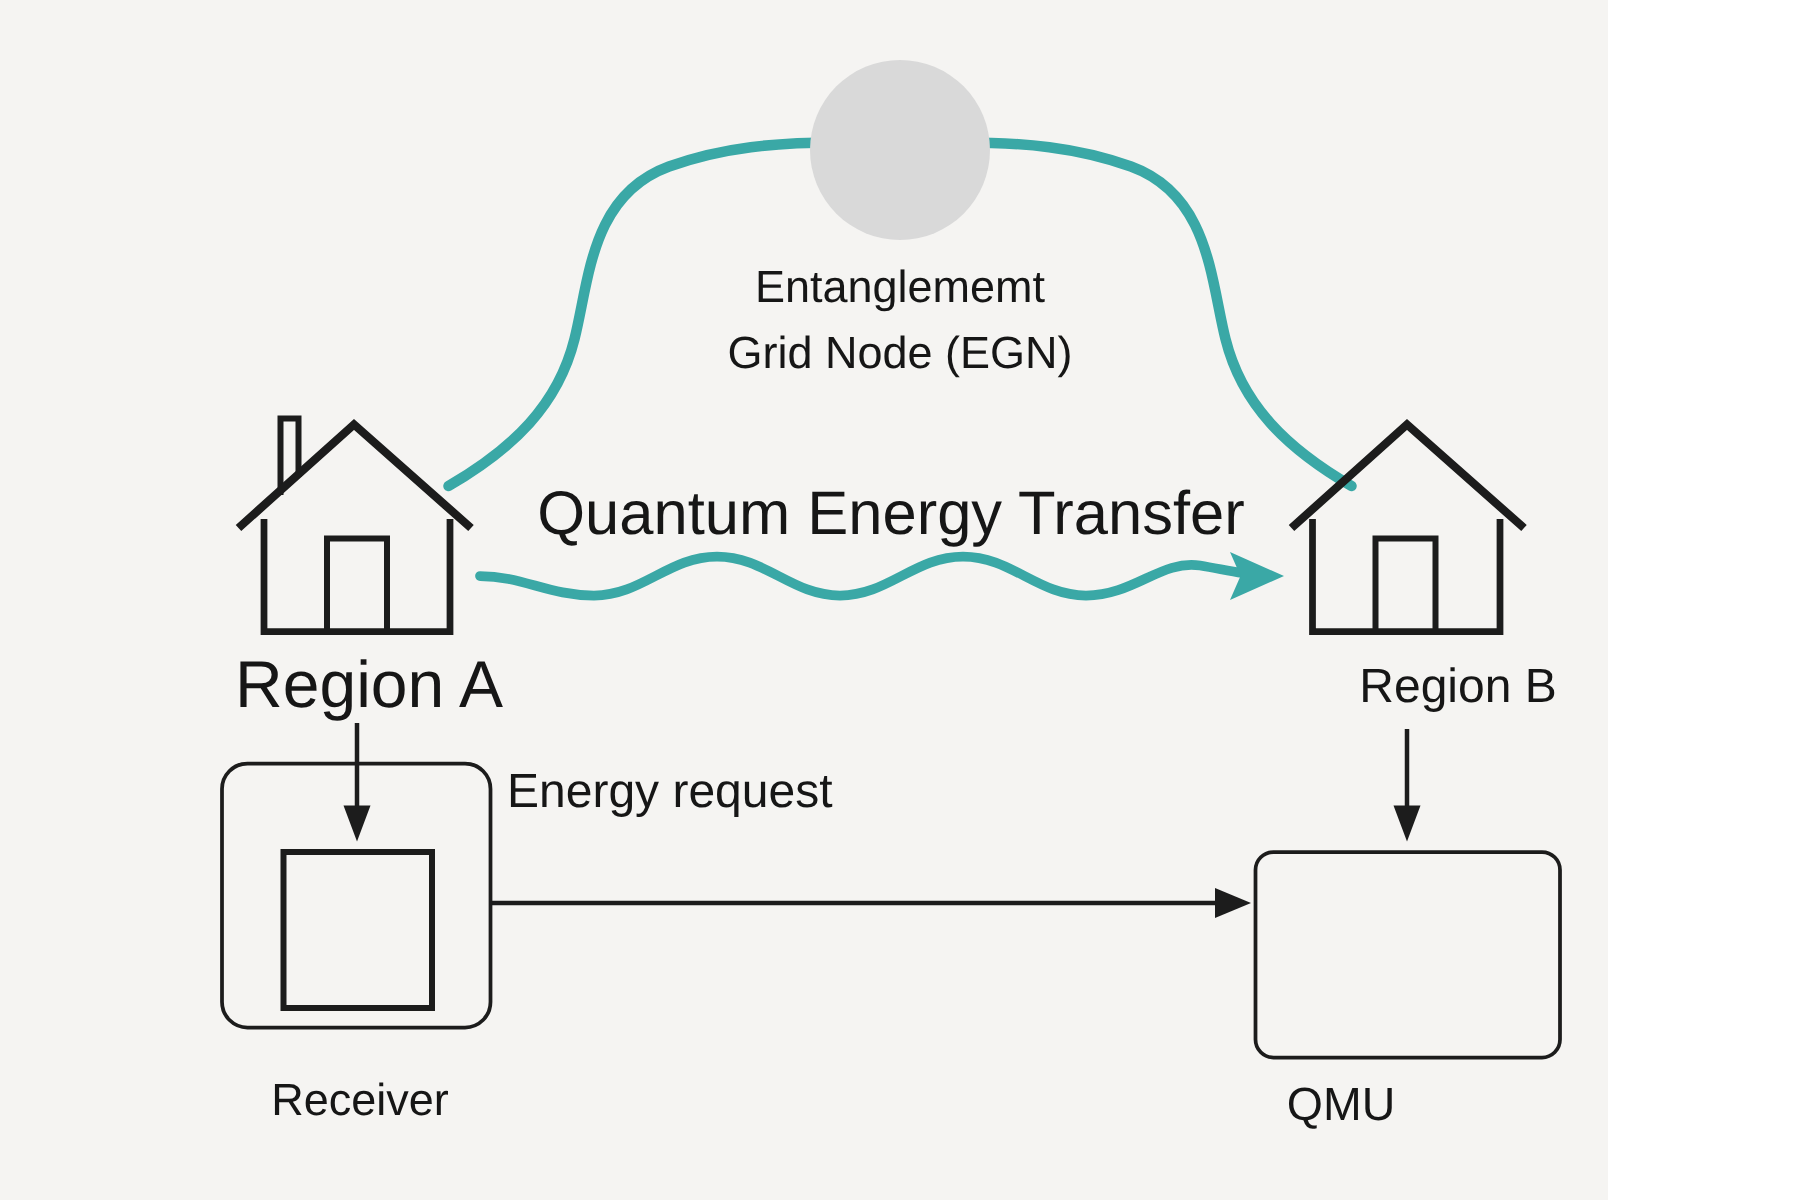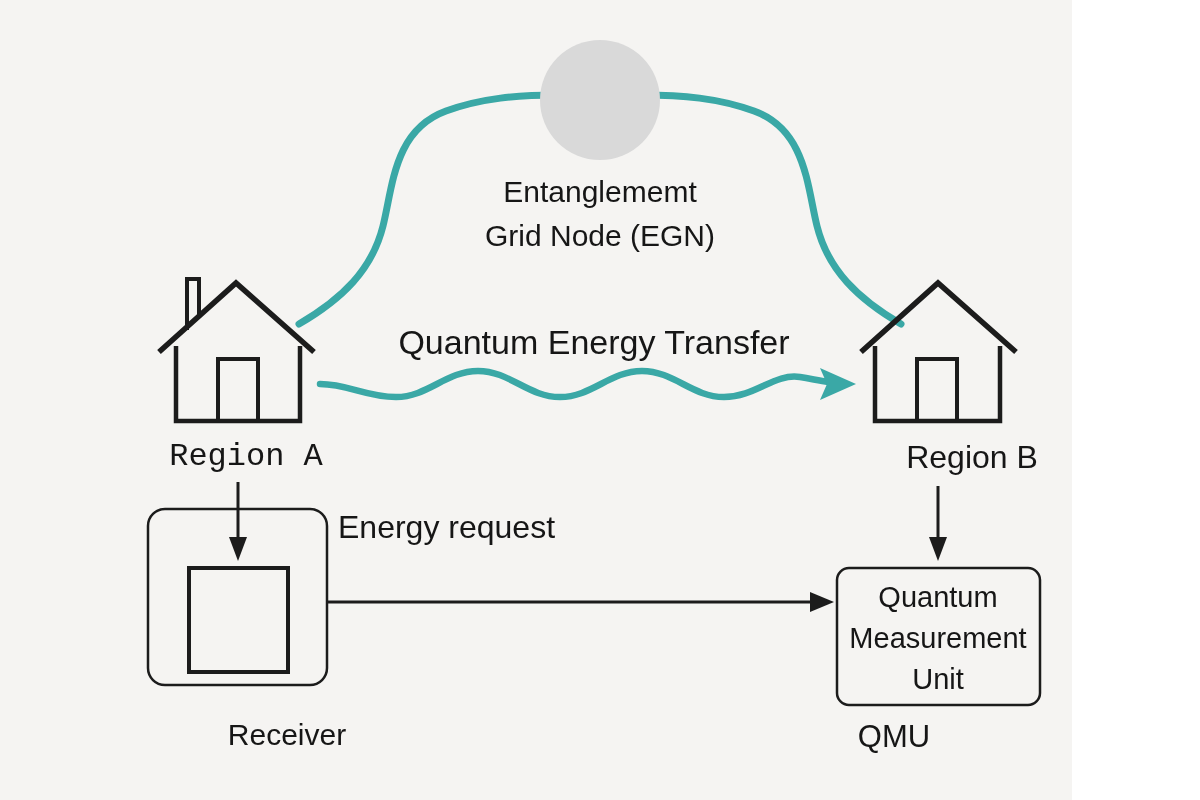--- a/index.html
+++ b/index.html
@@ -32,26 +32,26 @@
   .box { stroke: #1c1c1c; stroke-width: 2.5; fill: none; }
   .box-thick { stroke: #1c1c1c; stroke-width: 4; fill: none; }
   .label {
     position: absolute;
     color: var(--ink);
     white-space: nowrap;
   }
   .center-xy { transform: translate(-50%, -50%); text-align: center; }
   .center-y { transform: translateY(-50%); }
   .egn-label        { left: 600px; top: 214px; font-size: 30px; line-height: 44px; }
-  .qet-label        { left: 594px; top: 342px; font-size: 34px; line-height: 38px; }
-  .region-a-label   { left: 246px; top: 457px; font-size: 32px; line-height: 36px; font-family: Liberation Mono, monospace; }
+  .qet-label        { left: 594px; top: 342px; font-size: 41px; line-height: 38px; }
+  .region-a-label   { left: 246px; top: 457px; font-size: 44px; line-height: 36px; }
   .region-b-label   { left: 972px; top: 457px; font-size: 32px; line-height: 36px; }
   .request-label    { left: 338px; top: 527px; font-size: 32px; line-height: 36px; }
   .receiver-inner-label   { left: 238px; top: 620px; font-size: 29px; line-height: 36px; }
-  .receiver-caption-label { left: 240px; top: 734px; font-size: 30px; line-height: 39px; margin-left: 47px; }
+  .receiver-caption-label { left: 240px; top: 734px; font-size: 30px; line-height: 39px; }
   .qmu-box-label    { left: 938px; top: 638px; font-size: 29px; line-height: 41px; }
   .qmu-caption-label{ left: 894px; top: 736px; font-size: 31px; line-height: 35px; }
 </style>
 </head>
 <body>
 
 <div class="canvas">
 
   <svg class="diagram" width="1200" height="800" viewBox="0 0 1200 800">
 
@@ -108,21 +108,16 @@
 
   <div class="label center-xy region-b-label">Region B</div>
 
   <div class="label center-y request-label">Energy request</div>
 
 
   <div class="label center-xy receiver-caption-label">
     <div>Receiver</div>
   </div>
 
-  <div class="label center-xy qmu-box-label">
-    <div>Quantum</div>
-    <div>Measurement</div>
-    <div>Unit</div>
-  </div>
 
   <div class="label center-xy qmu-caption-label">QMU</div>
 
 </div>
 
 </body></html>

